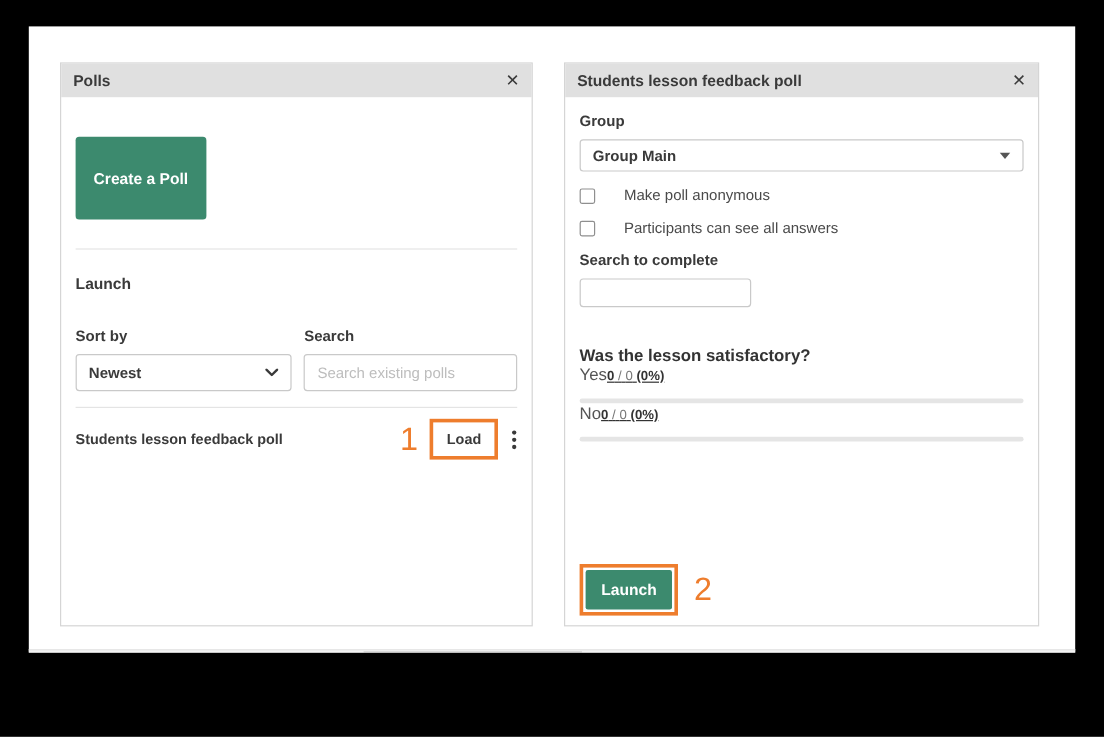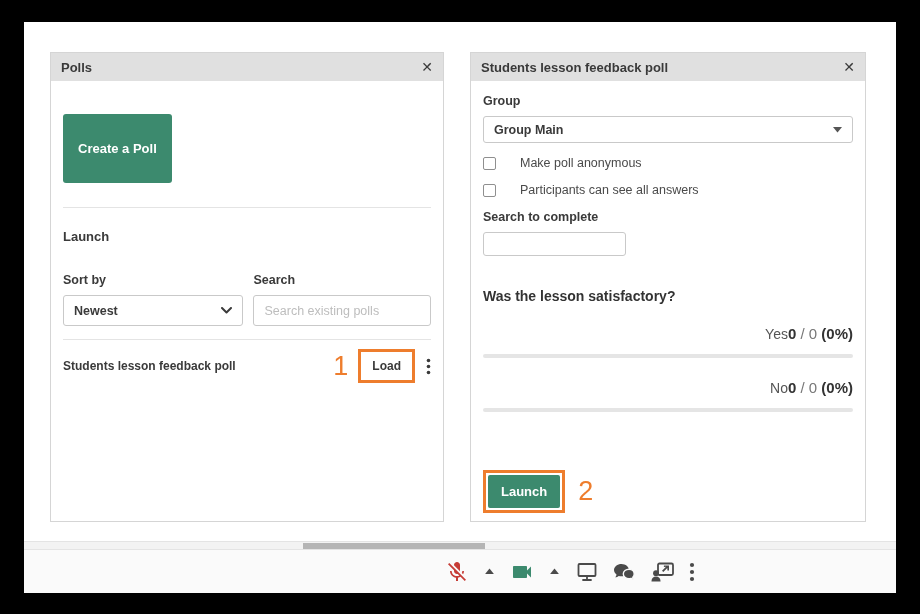--- a/index.html
+++ b/index.html
@@ -1,17 +1,17 @@
 <!DOCTYPE html>
 <html><head>
 <meta charset="utf-8">
 <style>
   * { margin:0; padding:0; box-sizing:border-box; }
   body { background:#000; font-family:"Liberation Sans","DejaVu Sans",sans-serif; }
-  .stage { position:relative; width:920px; height:614px; background:#000; overflow:hidden; }
+  .stage { position:relative; width:920px; height:544px; background:#000; overflow:hidden; }
   .content { position:absolute; left:24px; top:22px; width:872px; height:571px; background:#fff; }
 
   
   .panel { position:absolute; top:30px; height:470px; background:#fff;
            border:1px solid #d5d5d5; display:flex; flex-direction:column; }
   .panel-left  { left:26px;  width:394px; }
   .panel-right { left:446px; width:396px; }
   .panel-header { height:28px; flex:0 0 28px; background:#e0e0e0; display:flex;
                   align-items:center; justify-content:space-between; padding:0 10px;
                   font-size:13px; font-weight:bold; color:#3a3a3a; }
@@ -61,23 +61,23 @@
   .group-select { margin-top:8px; height:27px; }
   .checkbox-row { display:flex; align-items:center; gap:24px; margin-top:13px;
                   font-size:12.5px; color:#4a4a4a; }
   .checkbox-row:first-of-type { margin-top:16px; }
   .cb { width:13px; height:13px; border:1px solid #8f8f8f; border-radius:2px;
         background:#fff; flex:0 0 13px; cursor:pointer; }
   .minutes-label { margin-top:13px; font-size:12.5px; font-weight:bold; color:#3a3a3a; }
   .minutes-input { margin-top:8px; width:143px; height:24px; border:1px solid #c9c9c9;
                    border-radius:3px; padding:0 8px; font-family:inherit; font-size:12px; }
   .question { margin-top:32px; font-size:14px; font-weight:bold; color:#333; }
-  .option-row { display:flex; align-items:baseline; justify-content:flex-end; margin-top:21px; }
+  .option-row { display:flex; align-items:baseline; justify-content:flex-start; }
   .option-label { font-size:14px; color:#555; }
-  .option-value { font-size:15px; color:#333; }
+  .option-value { font-size:11px; color:#333;text-decoration:underline; }
   .option-value .b { font-weight:bold; }
   .option-value .m { color:#777; font-weight:normal; }
   .option-bar { margin-top:12px; height:4px; border-radius:2px; background:#e5e5e5; }
   .launch-wrap { position:absolute; left:12px; bottom:8px; display:flex; align-items:center; gap:13px; }
   .launch-hl { padding:2px; }
   .btn-launch { background:#3C8A6E; color:#fff; border:none; border-radius:2px;
                 font-family:inherit; font-size:13px; font-weight:bold;
                 padding:9px 13px; cursor:pointer; }
 
   

